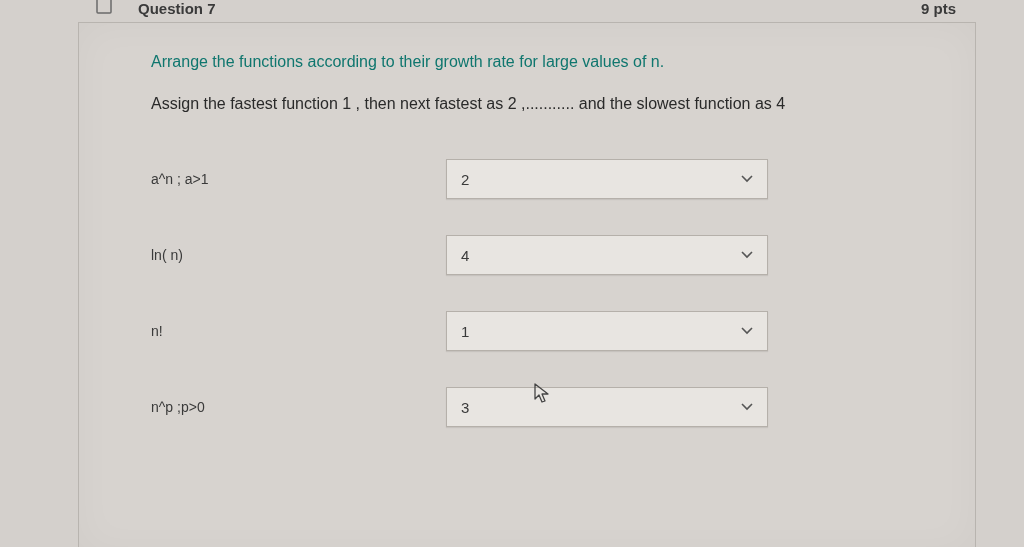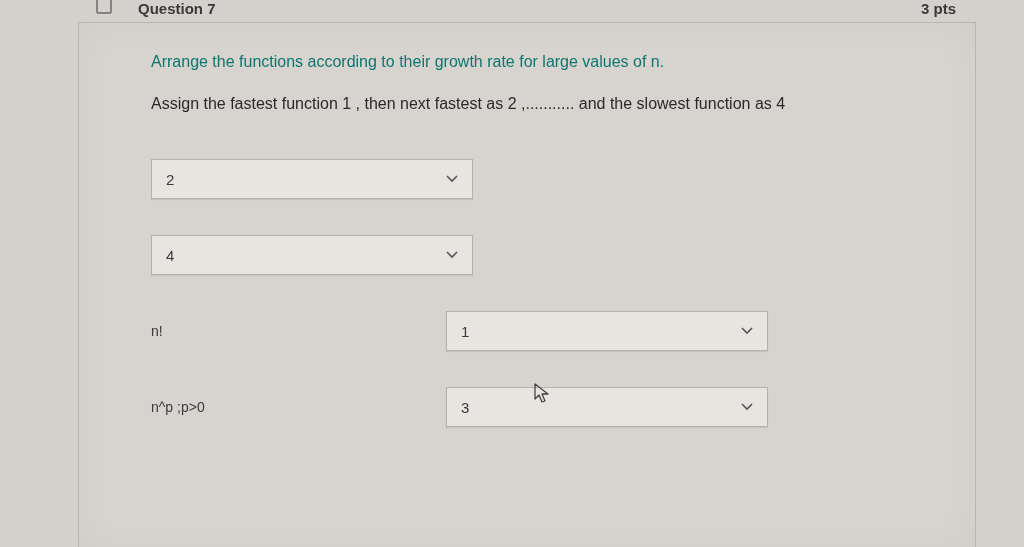--- a/index.html
+++ b/index.html
@@ -114,40 +114,42 @@
 
 <div class="question-container">
 
   <div class="question-header">
     <span class="checkbox-icon">
       <svg viewBox="0 0 16 16">
           <rect x="1" y="1" width="14" height="14" fill="none" stroke="#6a6a6a" stroke-width="1.5" rx="1"></rect>
         </svg>
     </span>
     <span>Question 7</span>
-    <span>3 pts</span>
+    <span>9 pts</span>
   </div>
 
   <div class="question-body">
 
     <p class="instruction-line1">Arrange the functions according to their growth rate for large values of n.</p>
     <p class="instruction-line2">Assign the fastest function 1 , then next fastest as 2 ,........... and the slowest function as 4</p>
 
     <div class="row">
+      <div class="func-label">a^n ; a&gt;1</div>
       <div class="select">
         <span class="select-value">2</span>
         <span class="chevron">
           <svg viewBox="0 0 12 8">
               <path d="M1 1 L6 6 L11 1" fill="none" stroke="#555" stroke-width="1.6"></path>
             </svg>
         </span>
       </div>
     </div>
 
     <div class="row">
+      <div class="func-label">ln( n)</div>
       <div class="select">
         <span class="select-value">4</span>
         <span class="chevron">
           <svg viewBox="0 0 12 8">
               <path d="M1 1 L6 6 L11 1" fill="none" stroke="#555" stroke-width="1.6"></path>
             </svg>
         </span>
       </div>
     </div>
 

